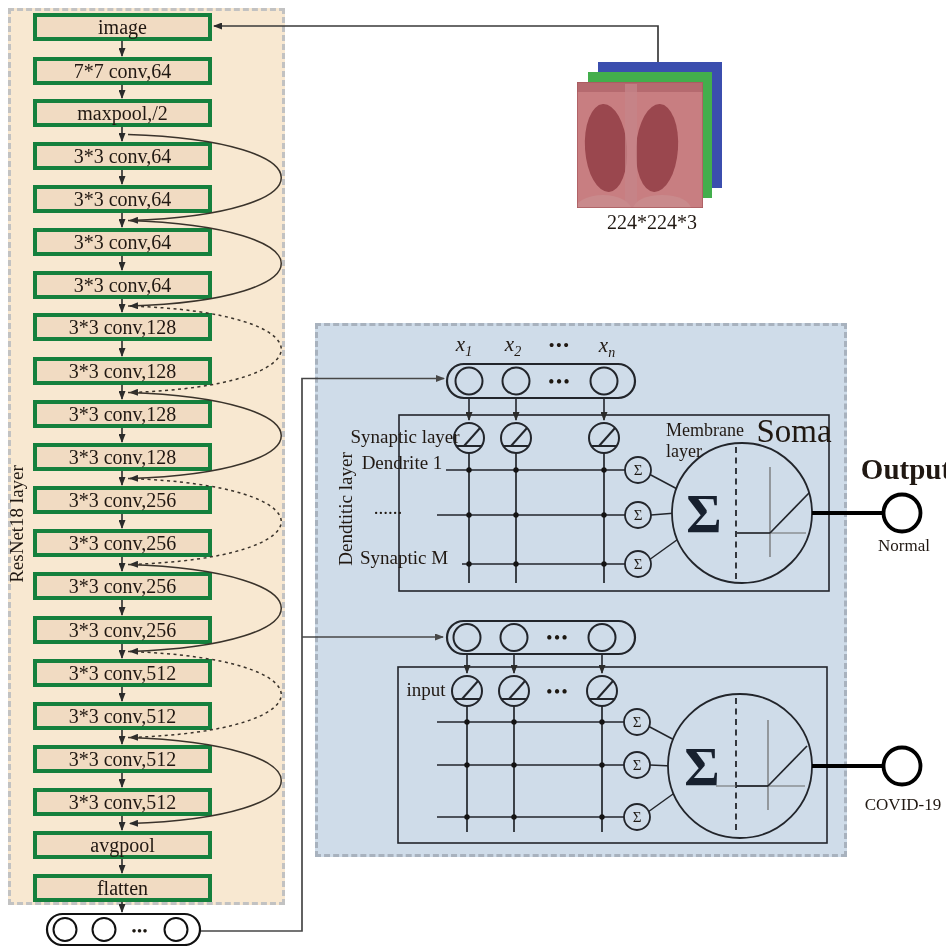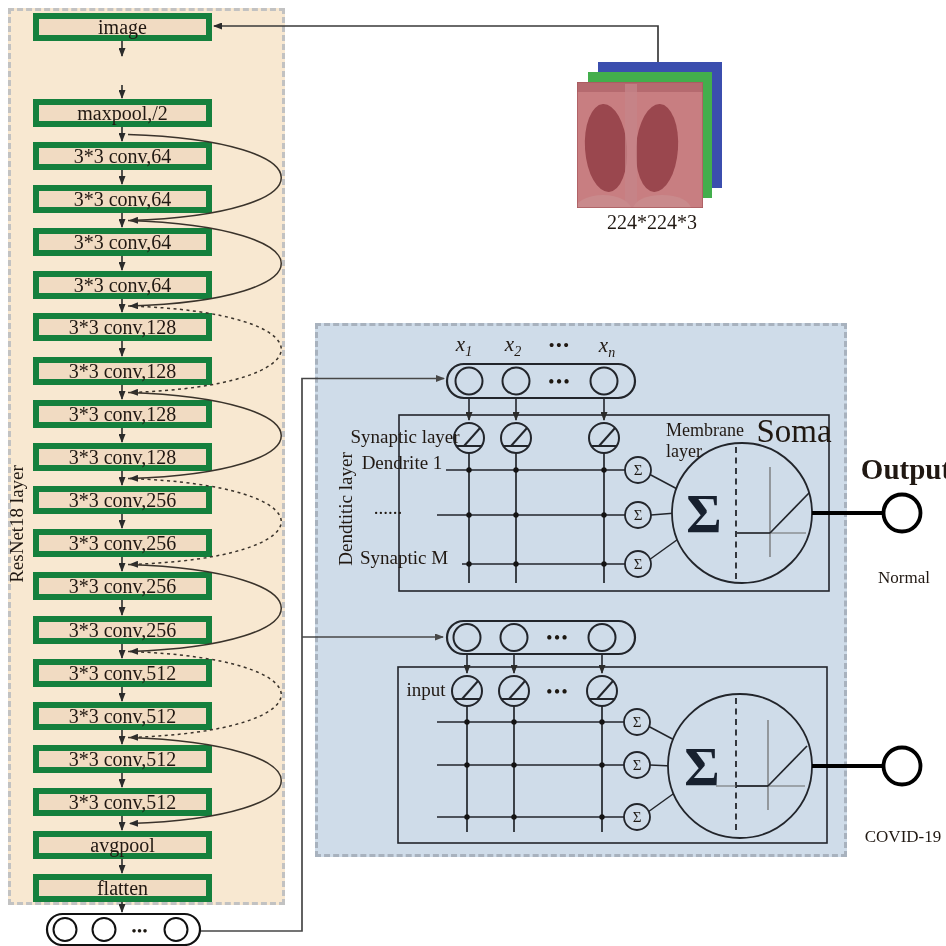--- a/index.html
+++ b/index.html
@@ -1,46 +1,47 @@
 <!DOCTYPE html>
 <html><head>
 <meta charset="utf-8">
 <style>
   html,body{margin:0;padding:0;background:#ffffff;}
   .stage{position:relative;width:946px;height:946px;background:#ffffff;overflow:hidden;
          font-family:"Liberation Serif","DejaVu Serif",serif;color:#201812;}
   .panel{position:absolute;box-sizing:border-box;z-index:1;}
   .panel-resnet{left:8px;top:8px;width:277px;height:897px;background:#f8e8d1;border:3px dashed #c2c2c2;}
   .panel-dnm{left:315px;top:323px;width:532px;height:534px;background:#cfdce9;border:3px dashed #a8b2be;}
-  .layer-box{position:absolute;left:33px;width:179px;height:28px;background:#f1dbc2;border:6px solid #15803d;
+  .layer-box{position:absolute;left:33px;width:179px;height:28px;background:#f1dbc2;border:4px solid #15803d;
              box-sizing:border-box;display:flex;align-items:center;justify-content:center;
              font-size:20px;line-height:1;z-index:2;}
   svg.overlay{position:absolute;left:0;top:0;z-index:3;}
   .lbl{position:absolute;transform:translate(-50%,-50%);white-space:nowrap;z-index:4;line-height:1.05;}
   .vlbl{position:absolute;transform:translate(-50%,-50%) rotate(-90deg);white-space:nowrap;z-index:4;}
-  .fs17{font-size:17px;margin-top:32px;} .fs19{font-size:19px;} .fs20{font-size:20px;}
+  .fs17{font-size:17px;} .fs19{font-size:19px;} .fs20{font-size:20px;}
   .fs29{font-size:29px;font-weight:bold;} .fs33{font-size:33px;}
   .xl{font-size:21px;font-style:italic;}
   .xl sub{font-size:14px;}
   .dots{font-size:15px;font-weight:bold;letter-spacing:2px;}
   .membrane{position:absolute;left:666px;top:420px;font-size:18px;line-height:21px;z-index:4;}
   text{font-family:"Liberation Serif","DejaVu Serif",serif;fill:#1c1711;}
   .sg{font-size:15px;} .sgb{font-size:54px;font-weight:600;fill:#17202e;}
   .pdots{font-size:16px;font-weight:bold;letter-spacing:2px;}
   .pdots-sm{font-size:13px;font-weight:bold;letter-spacing:1px;}
 </style>
 </head>
 <body>
 
 <div class="stage">
 
   <div class="panel panel-resnet"></div>
   <div class="panel panel-dnm"></div>
 
   <div class="layer-box" style="top:13px">image</div>
+  <div class="layer-box" style="top:57px">7*7 conv,64</div>
   <div class="layer-box" style="top:99px">maxpool,/2</div>
   <div class="layer-box" style="top:142px">3*3 conv,64</div>
   <div class="layer-box" style="top:185px">3*3 conv,64</div>
   <div class="layer-box" style="top:228px">3*3 conv,64</div>
   <div class="layer-box" style="top:271px">3*3 conv,64</div>
   <div class="layer-box" style="top:313px">3*3 conv,128</div>
   <div class="layer-box" style="top:357px">3*3 conv,128</div>
   <div class="layer-box" style="top:400px">3*3 conv,128</div>
   <div class="layer-box" style="top:443px">3*3 conv,128</div>
   <div class="layer-box" style="top:486px">3*3 conv,256</div>

